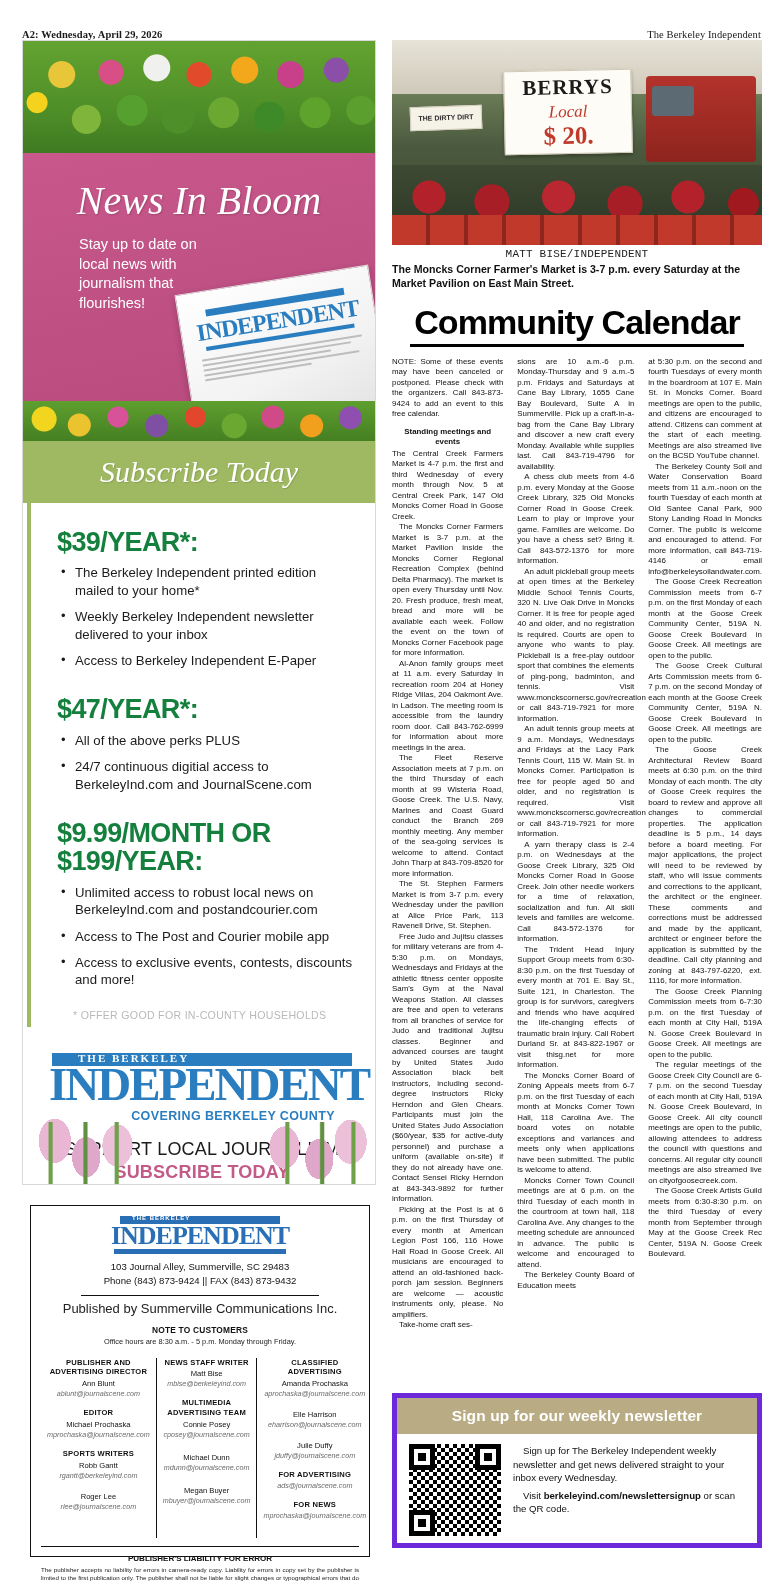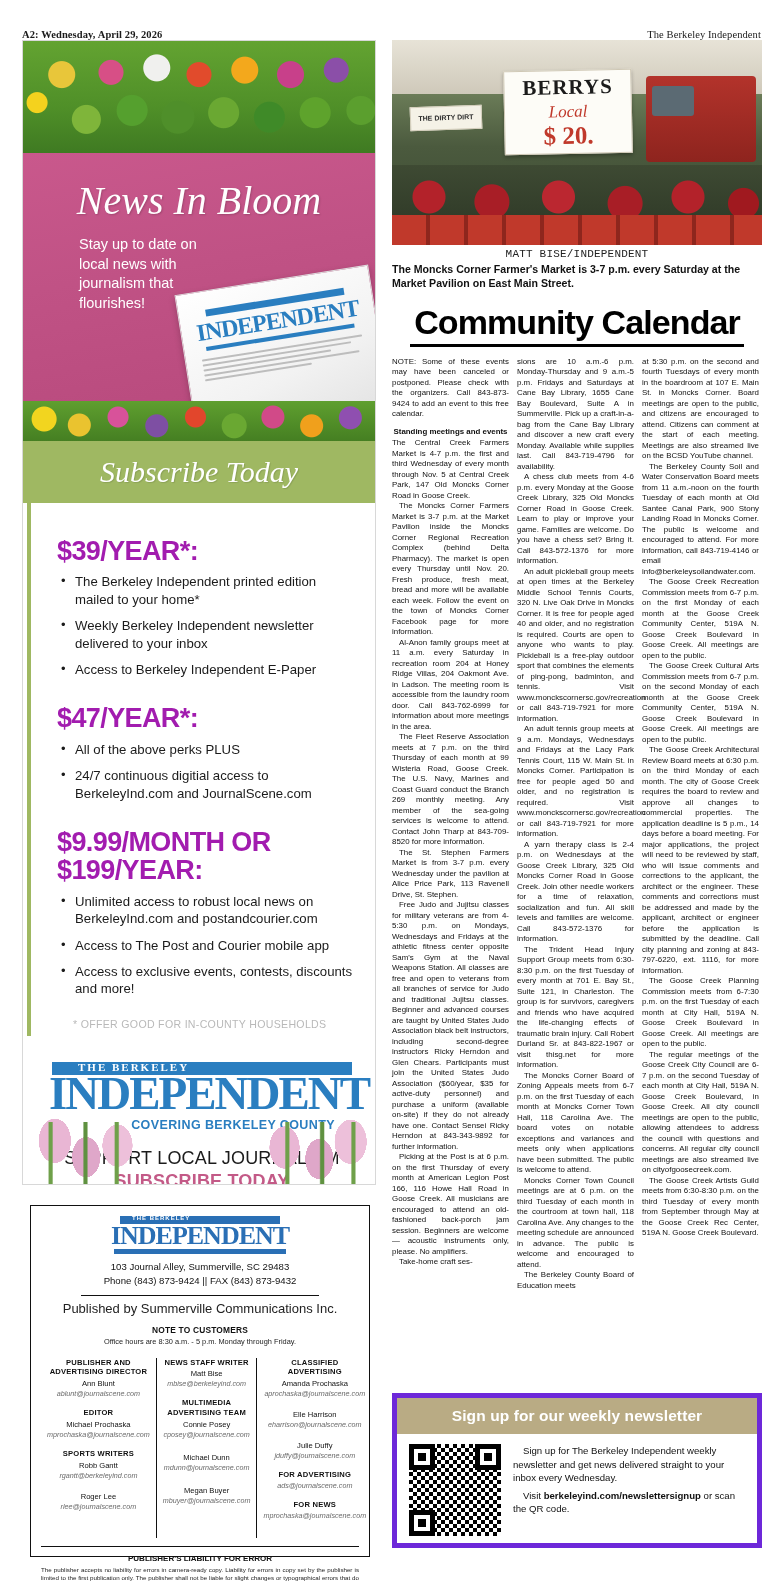--- a/index.html
+++ b/index.html
@@ -135,23 +135,23 @@
     font-family:"Liberation Serif", serif; font-style:italic; color:#ffffff;
     font-size: 30px; text-shadow: 1px 1px 1px rgba(0,0,0,.12);
   }
 
   .offer-body {
     padding: 22px 18px 6px 26px;
     border-left: 4px solid #9fb862;
     margin-left: 4px;
   }
   .price {
-    color: #a21caf; font-weight: bold;
+    color: #15803d; font-weight: bold;
     font-size: 27px; letter-spacing: -.6px;
-    margin: 12px 0 8px 0; line-height: 1.05;
+    margin: 3px 0 8px 0; line-height: 1.05;
   }
   .price.second { margin-top: 26px; }
   .price.third  { margin-top: 26px; }
   ul.perks { list-style:none; margin:0 0 0 4px; padding:0; }
   ul.perks li {
     position: relative; padding-left: 14px;
     font-size: 13.2px; line-height: 1.32; margin-bottom: 9px; color:#1b1b1b;
   }
   ul.perks li:before {
     content:"•"; position:absolute; left:0; top:-1px; font-size:13px;
@@ -300,21 +300,21 @@
     font-size: 10.6px; font-weight:bold; line-height: 1.3; margin-top: 3px; color:#111;
   }
 
   .cal-title {
     font-size: 34px; font-weight: bold; text-align:center;
     letter-spacing: -.9px; margin-top: 12px; color:#000;
   }
   .cal-rule { border-bottom: 3px solid #000; margin: 2px 18px 0 18px; }
 
   .cal-cols {
-    display:flex; gap: 8px; margin-top: 10px;
+    display:flex; gap: 14px; margin-top: 10px;
   }
   .cal-col { width: 117px; }
   .cal-col p {
     margin:0; font-size: 7.9px; line-height: 1.33; text-align: justify;
     text-justify: inter-word; hyphens: auto; color:#111;
   }
   .cal-col p + p { margin-top: 0; text-indent: 7px; }
   .cal-head {
     text-align:center !important; font-weight:bold; text-indent:0 !important;
     margin-top: 7px !important; margin-bottom: 1px !important;

